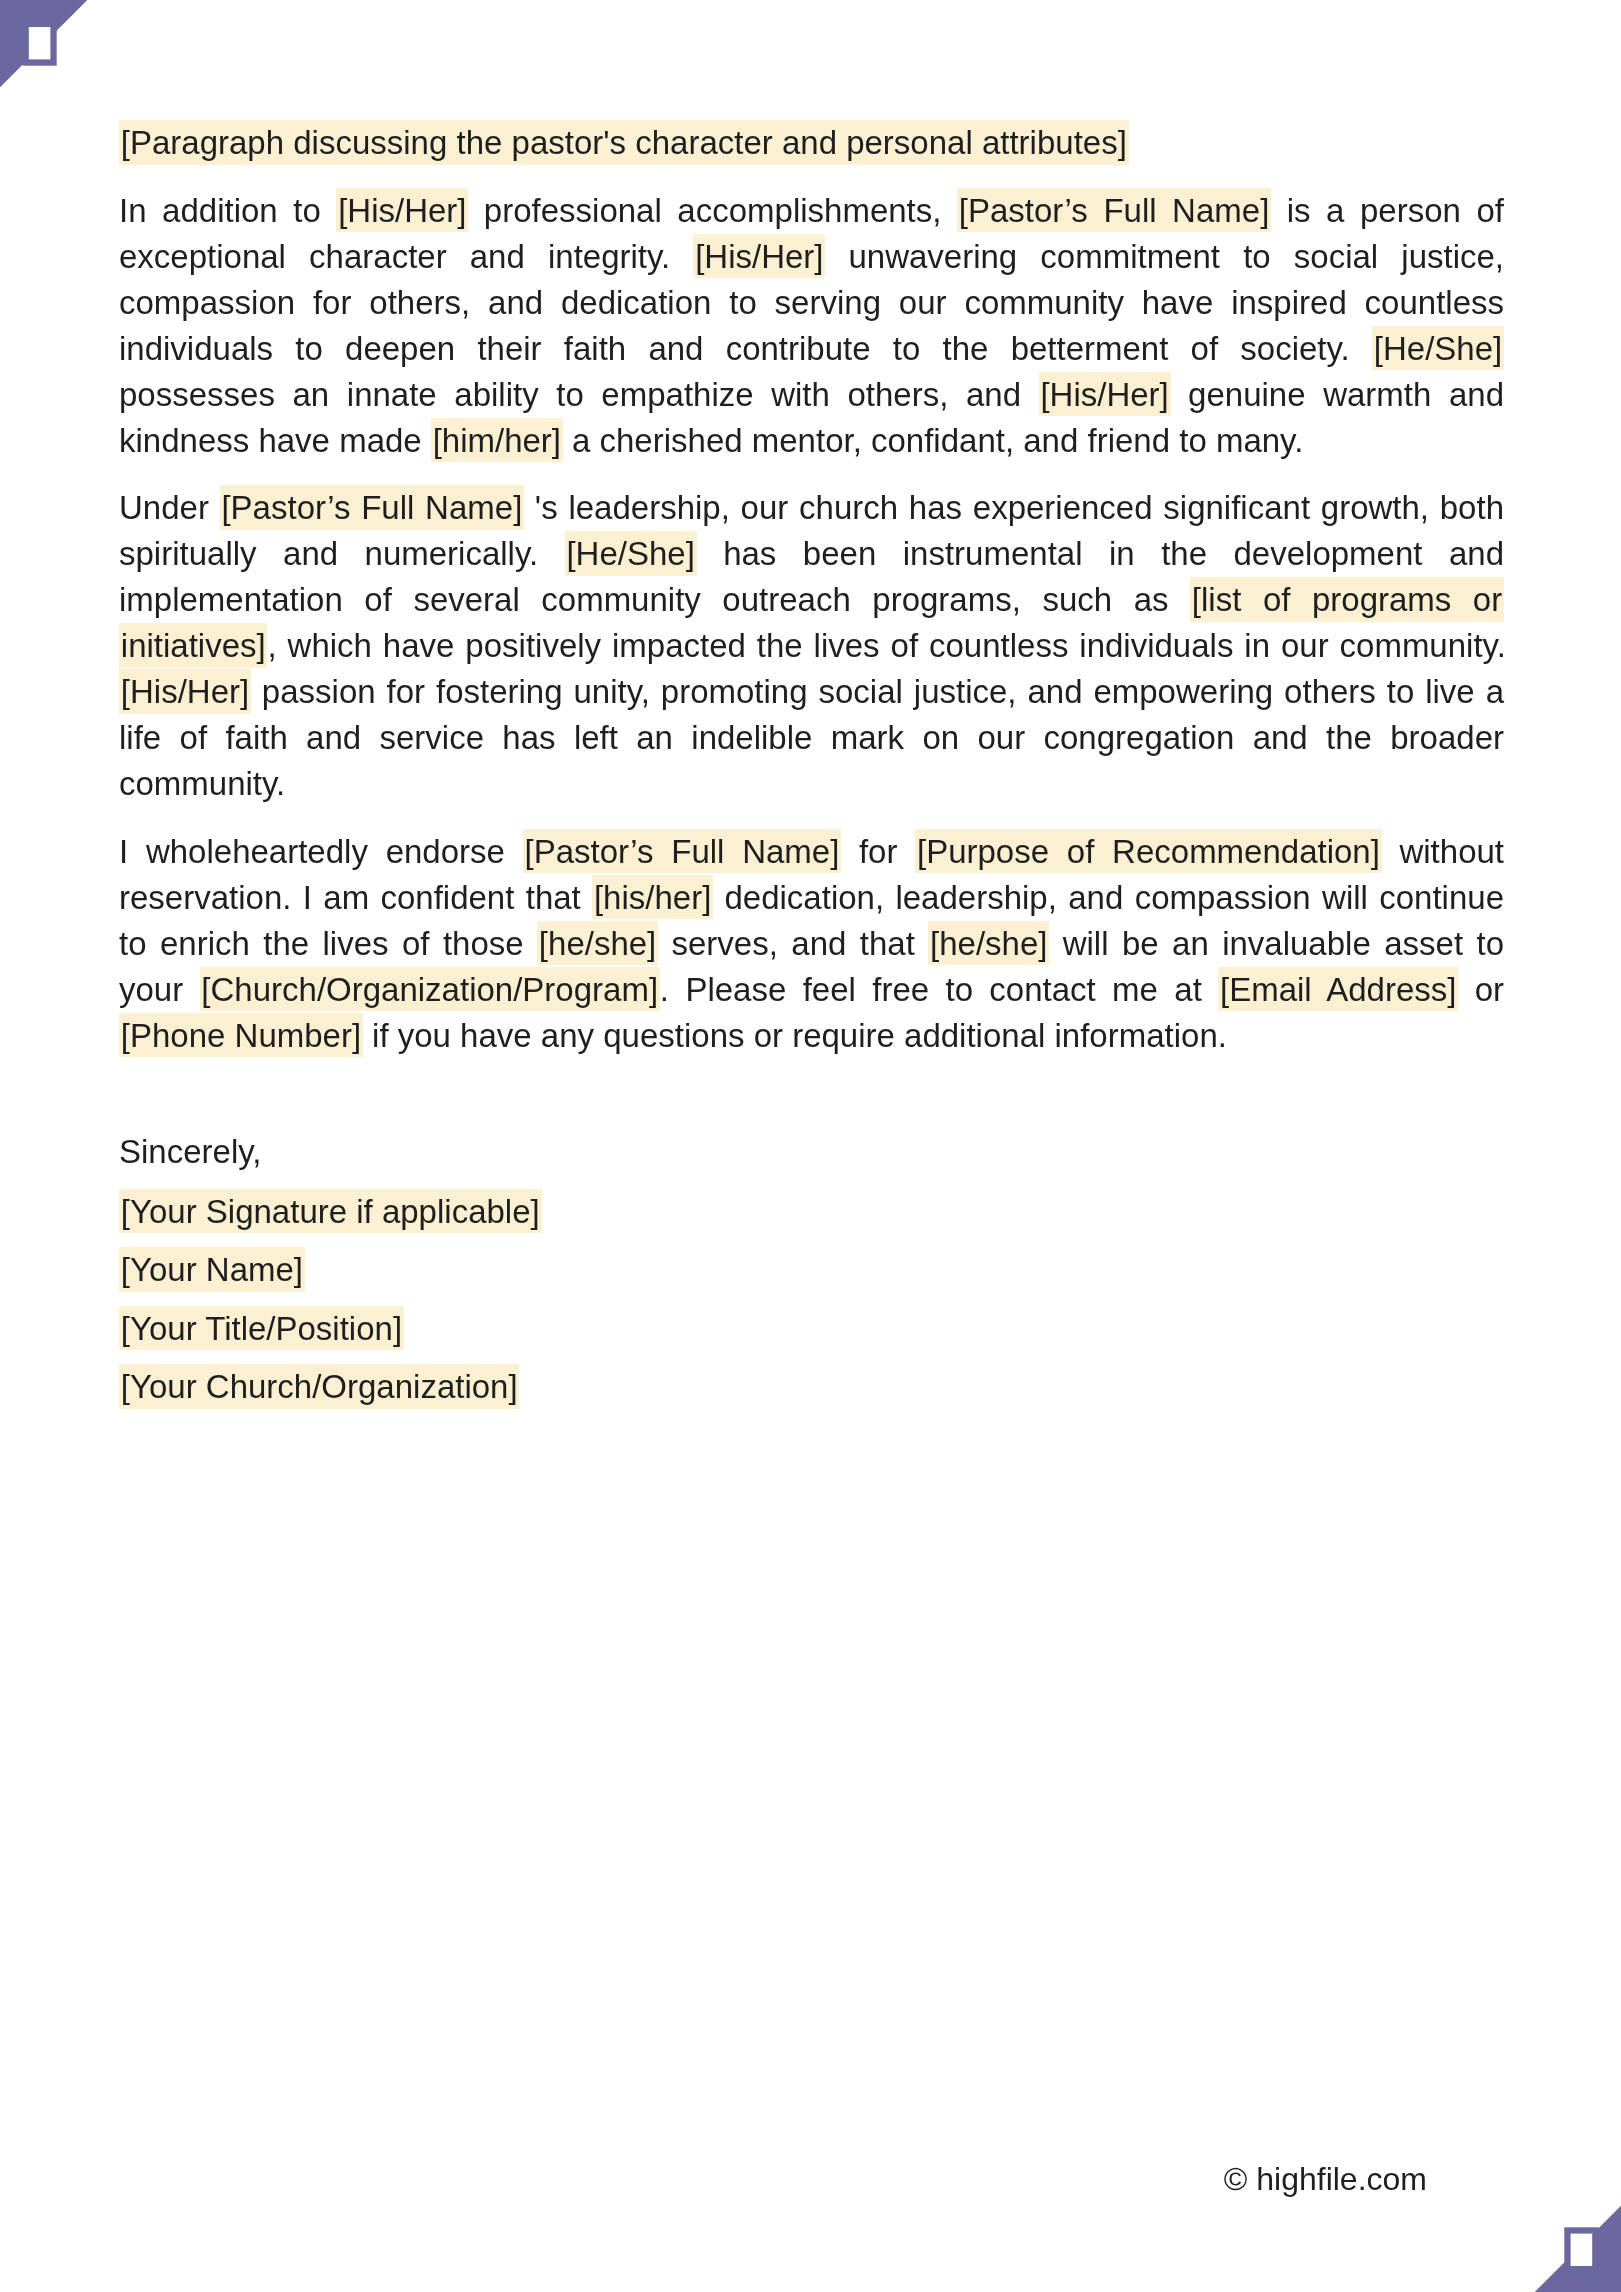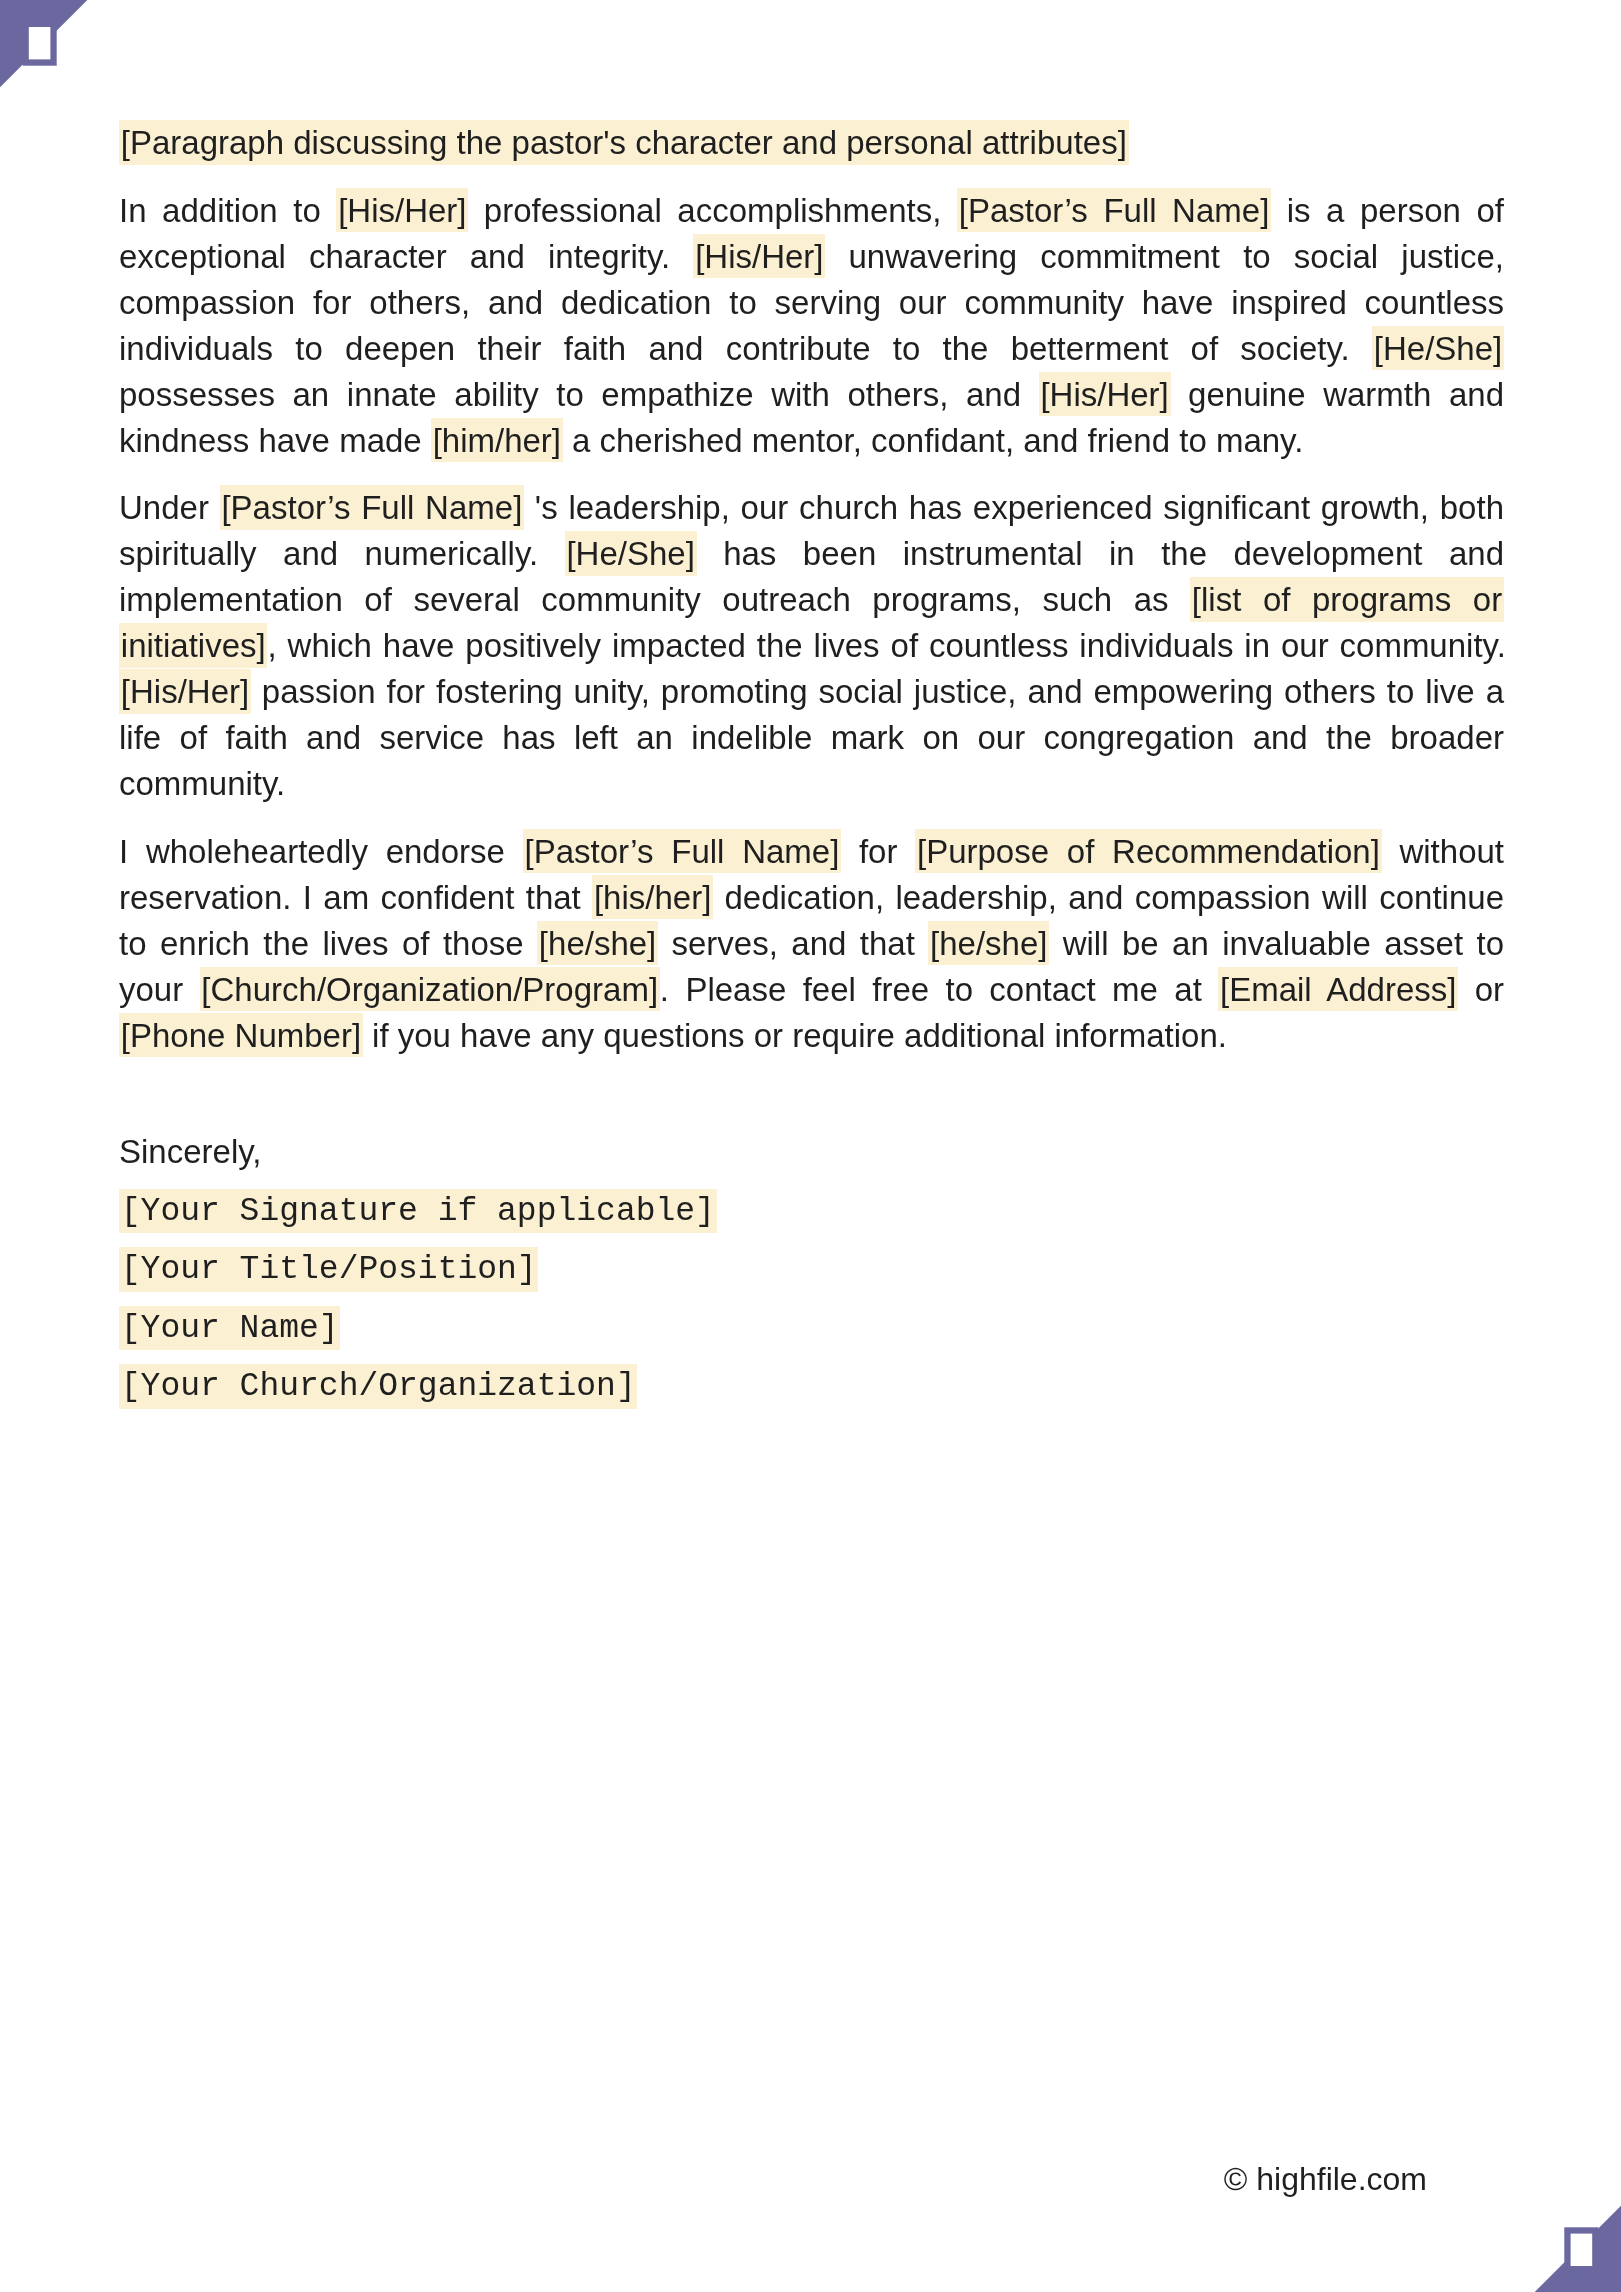--- a/index.html
+++ b/index.html
@@ -14,43 +14,43 @@
        font-family:"Liberation Sans","DejaVu Sans",sans-serif;color:var(--ink);}
   .page{position:absolute;inset:0;background:var(--paper);}
   .corner{position:absolute;display:block;}
   .corner.tl{top:0;left:0;}
   .corner.br{bottom:0;right:0;transform:rotate(180deg);}
   .content{position:absolute;left:119px;top:120px;width:1385px;}
   .content p{font-size:33px;line-height:46px;color:var(--ink);}
   p.para{text-align:justify;margin-bottom:21.5px;}
   p.heading{text-align:left;margin-bottom:21.5px;}
   p.closing{margin-top:70px;margin-bottom:14px;}
-  p.sig{margin-bottom:12.5px;font-family:Liberation Mono, monospace;}
+  p.sig{margin-bottom:12.5px;}
   .hl{background:var(--hl);padding:3.6px 1.8px;box-decoration-break:clone;-webkit-box-decoration-break:clone;}
   .footer{position:absolute;top:2160px;right:194px;font-size:32px;line-height:39px;color:var(--ink);}
 </style>
 </head>
 <body>
 
 <div class="page">
 
   <svg class="corner tl" width="90" height="90" viewBox="0 0 100 100" aria-hidden="true">
     <polygon points="0,0 97,0 0,97" fill="var(--accent)"></polygon>
     <rect x="28.5" y="26.5" width="31" height="43" fill="var(--paper)" stroke="var(--accent)" stroke-width="7"></rect>
   </svg>
 
   <div class="content">
       <p class="heading"><span class="hl">[Paragraph discussing the pastor's character and personal attributes]</span></p>
       <p class="para"><span>In addition to </span><span class="hl">[His/Her]</span><span> professional accomplishments, </span><span class="hl">[Pastor’s Full Name]</span><span> is a person of exceptional character and integrity. </span><span class="hl">[His/Her]</span><span> unwavering commitment to social justice, compassion for others, and dedication to serving our community have inspired countless individuals to deepen their faith and contribute to the betterment of society. </span><span class="hl">[He/She]</span><span> possesses an innate ability to empathize with others, and </span><span class="hl">[His/Her]</span><span> genuine warmth and kindness have made </span><span class="hl">[him/her]</span><span> a cherished mentor, confidant, and friend to many.</span></p>
       <p class="para"><span>Under </span><span class="hl">[Pastor’s Full Name]</span><span> 's leadership, our church has experienced significant growth, both spiritually and numerically. </span><span class="hl">[He/She]</span><span> has been instrumental in the development and implementation of several community outreach programs, such as </span><span class="hl">[list of programs or initiatives]</span><span>, which have positively impacted the lives of countless individuals in our community. </span><span class="hl">[His/Her]</span><span> passion for fostering unity, promoting social justice, and empowering others to live a life of faith and service has left an indelible mark on our congregation and the broader community.</span></p>
       <p class="para"><span>I wholeheartedly endorse </span><span class="hl">[Pastor’s Full Name]</span><span> for </span><span class="hl">[Purpose of Recommendation]</span><span> without reservation. I am confident that </span><span class="hl">[his/her]</span><span> dedication, leadership, and compassion will continue to enrich the lives of those </span><span class="hl">[he/she]</span><span> serves, and that </span><span class="hl">[he/she]</span><span> will be an invaluable asset to your </span><span class="hl">[Church/Organization/Program]</span><span>. Please feel free to contact me at </span><span class="hl">[Email Address]</span><span> or </span><span class="hl">[Phone Number]</span><span> if you have any questions or require additional information.</span></p>
       <p class="closing"><span>Sincerely,</span></p>
       <p class="sig"><span class="hl">[Your Signature if applicable]</span></p>
+      <p class="sig"><span class="hl">[Your Name]</span></p>
       <p class="sig"><span class="hl">[Your Title/Position]</span></p>
-      <p class="sig"><span class="hl">[Your Name]</span></p>
       <p class="sig"><span class="hl">[Your Church/Organization]</span></p>
     </div>
 
   <div class="footer">© highfile.com</div>
 
   <svg class="corner br" width="90" height="90" viewBox="0 0 100 100" aria-hidden="true">
     <polygon points="0,0 97,0 0,97" fill="var(--accent)"></polygon>
     <rect x="28.5" y="26.5" width="31" height="43" fill="var(--paper)" stroke="var(--accent)" stroke-width="7"></rect>
   </svg>
 

